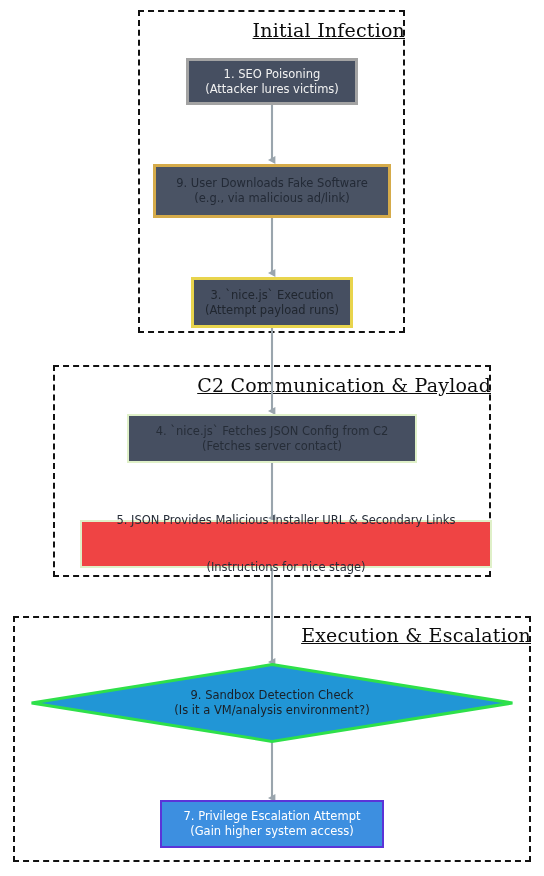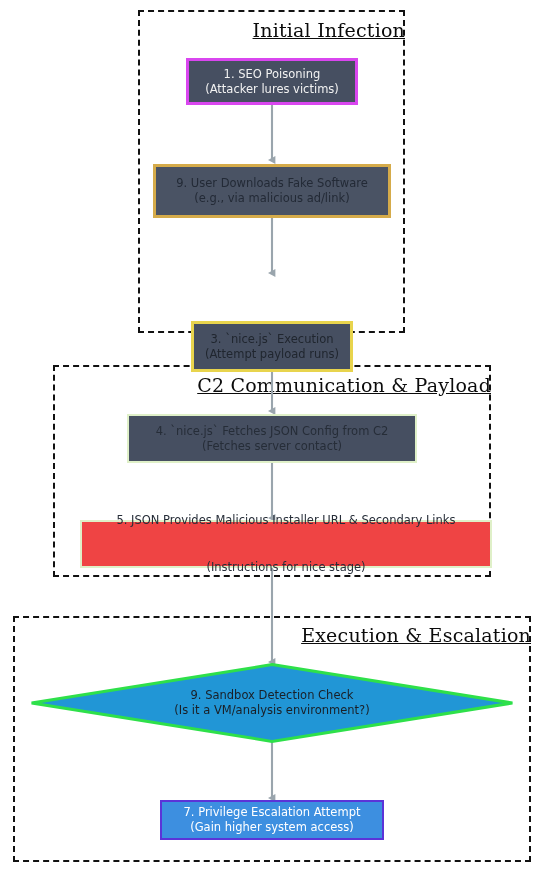--- a/index.html
+++ b/index.html
@@ -116,33 +116,33 @@
 
   <div class="cluster" style="left:53px; top:365px; width:438px; height:212px;">
   </div>
   <div class="cluster-title" style="left:53px; top:374px; width:438px;">C2 Communication &amp; Payload</div>
 
   <div class="cluster" style="left:13px; top:616px; width:518px; height:246px;">
   </div>
   <div class="cluster-title" style="left:13px; top:624px; width:518px;">Execution &amp; Escalation</div>
 
   <div class="node" style="left:186px; top:58px; width:172px; height:47px;
-              background:#464f61; border:3px solid #d946ef; color:#f2f2f2;">
+              background:#464f61; border:3px solid #a3a3a3; color:#f2f2f2;">
     <span class="ln">1. SEO Poisoning</span>
     <span class="ln">(Attacker lures victims)</span>
   </div>
 
   <div class="node" style="left:153px; top:164px; width:238px; height:54px;
               background:#4a5364; border:3px solid #d5ab4a; color:#232a36;">
     <span class="ln">9. User Downloads Fake Software</span>
     <span class="ln">(e.g., via malicious ad/link)</span>
   </div>
 
   <div class="node" style="left:191px; top:277px; width:162px; height:51px;
-              background:#464f61; border:3px solid #e8d44d; color:#20262f;margin-top:44px;">
+              background:#464f61; border:3px solid #e8d44d; color:#20262f;">
     <span class="ln">3. `nice.js` Execution</span>
     <span class="ln">(Attempt payload runs)</span>
   </div>
 
   <div class="node" style="left:127px; top:414px; width:290px; height:49px;
               background:#464f61; border:2px solid #dff0c8; color:#262d38;">
     <span class="ln">4. `nice.js` Fetches JSON Config from C2</span>
     <span class="ln">(Fetches server contact)</span>
   </div>
 
@@ -155,19 +155,19 @@
   <div class="diamond-wrap" style="left:30px; top:663px; width:484px; height:80px;">
     <svg width="484" height="80" viewBox="0 0 484 80">
       <polygon points="242,1.6 482.4,40 242,78.4 1.6,40" fill="#2196d6" stroke="#2ee04a" stroke-width="3"></polygon>
     </svg>
     <div class="diamond-label" style="color:#1a1f26;">
       <span class="ln">9. Sandbox Detection Check</span>
       <span class="ln">(Is it a VM/analysis environment?)</span>
     </div>
   </div>
 
-  <div class="node" style="left:160px; top:800px; width:224px; height:40px;
+  <div class="node" style="left:160px; top:800px; width:224px; height:48px;
               background:#3d8fe0; border:2px solid #5b34d8; color:#ffffff;">
     <span class="ln">7. Privilege Escalation Attempt</span>
     <span class="ln">(Gain higher system access)</span>
   </div>
 
 </div>
 
 </body></html>

